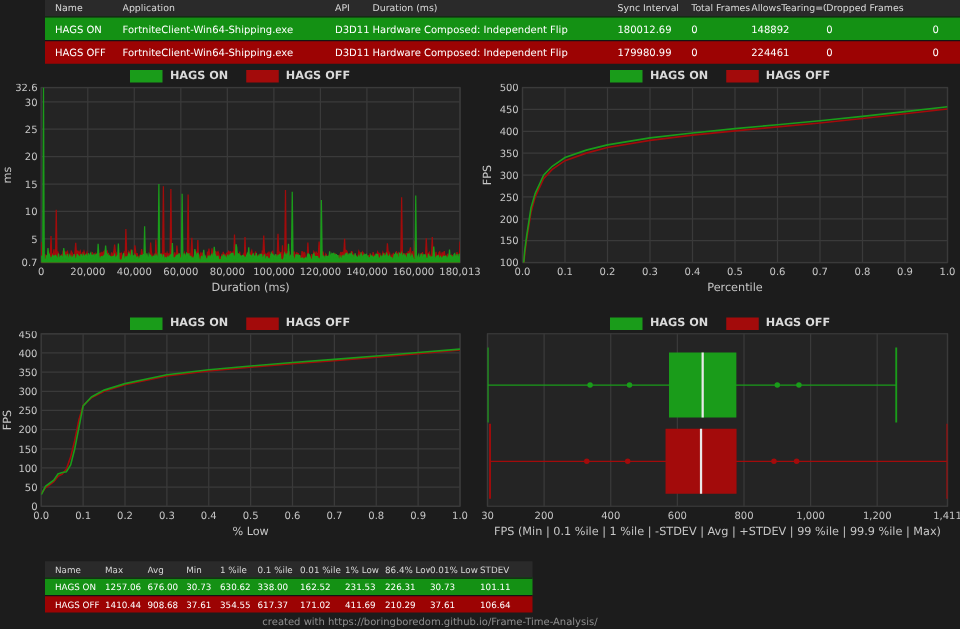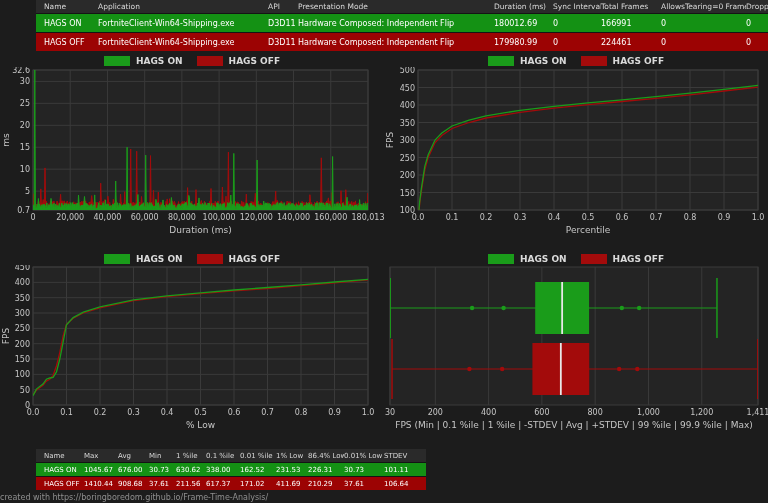--- a/index.html
+++ b/index.html
@@ -26,48 +26,47 @@
   .c1{left:0;top:54px;width:384px;height:198px;}
   .c2{left:384px;top:54px;width:384px;height:198px;}
   .c3{left:0;top:252px;width:384px;height:197px;}
   .c4{left:384px;top:252px;width:384px;height:197px;}
   .legend{height:13px;display:flex;justify-content:center;align-items:center;font-size:9px;font-weight:bold;color:#dadada;}
   .sw{width:26px;height:10px;display:inline-block;margin-right:6px;}
   .sw-on{background:var(--c-on);}
   .sw-off{background:var(--c-off);margin-left:14px;}
   svg{display:block;}
 
-  .footer{position:absolute;left:0;bottom:1px;width:656px;text-align:left;
+  .footer{position:absolute;left:16px;bottom:1px;width:656px;text-align:center;
           font-size:8px;color:#8f8f8f;}
 </style>
 </head>
 <body>
 
 <div class="app">
 
   <div class="gtable tt" id="top-table">
       <div class="tr th-row">
         <div class="td">Name</div>
         <div class="td">Application</div>
         <div class="td">API</div>
-        <div class="td">Presentation Mode</div>
         <div class="td">Duration (ms)</div>
         <div class="td">Sync Interval</div>
         <div class="td">Total Frames</div>
         <div class="td">AllowsTearing=0 Frames</div>
         <div class="td">Dropped Frames</div>
       </div>
       <div class="tr drow row-on">
         <div class="td">HAGS ON</div>
         <div class="td">FortniteClient-Win64-Shipping.exe</div>
         <div class="td">D3D11</div>
         <div class="td">Hardware Composed: Independent Flip</div>
         <div class="td">180012.69</div>
         <div class="td">0</div>
-        <div class="td">166991</div>
+        <div class="td">148892</div>
         <div class="td">0</div>
         <div class="td">0</div>
       </div>
       <div class="tr drow row-off">
         <div class="td">HAGS OFF</div>
         <div class="td">FortniteClient-Win64-Shipping.exe</div>
         <div class="td">D3D11</div>
         <div class="td">Hardware Composed: Independent Flip</div>
         <div class="td">179980.99</div>
         <div class="td">0</div>
@@ -331,37 +330,37 @@
         <div class="td">1 %ile</div>
         <div class="td">0.1 %ile</div>
         <div class="td">0.01 %ile</div>
         <div class="td">1% Low</div>
         <div class="td">86.4% Low</div>
         <div class="td">0.01% Low</div>
         <div class="td">STDEV</div>
       </div>
       <div class="tr drow row-on">
         <div class="td">HAGS ON</div>
-        <div class="td">1045.67</div>
+        <div class="td">1257.06</div>
         <div class="td">676.00</div>
         <div class="td">30.73</div>
         <div class="td">630.62</div>
         <div class="td">338.00</div>
         <div class="td">162.52</div>
         <div class="td">231.53</div>
         <div class="td">226.31</div>
         <div class="td">30.73</div>
         <div class="td">101.11</div>
       </div>
       <div class="tr drow row-off">
         <div class="td">HAGS OFF</div>
         <div class="td">1410.44</div>
         <div class="td">908.68</div>
         <div class="td">37.61</div>
-        <div class="td">211.56</div>
+        <div class="td">354.55</div>
         <div class="td">617.37</div>
         <div class="td">171.02</div>
         <div class="td">411.69</div>
         <div class="td">210.29</div>
         <div class="td">37.61</div>
         <div class="td">106.64</div>
       </div>
     </div>
 
   <div class="footer">created with https://boringboredom.github.io/Frame-Time-Analysis/</div>

